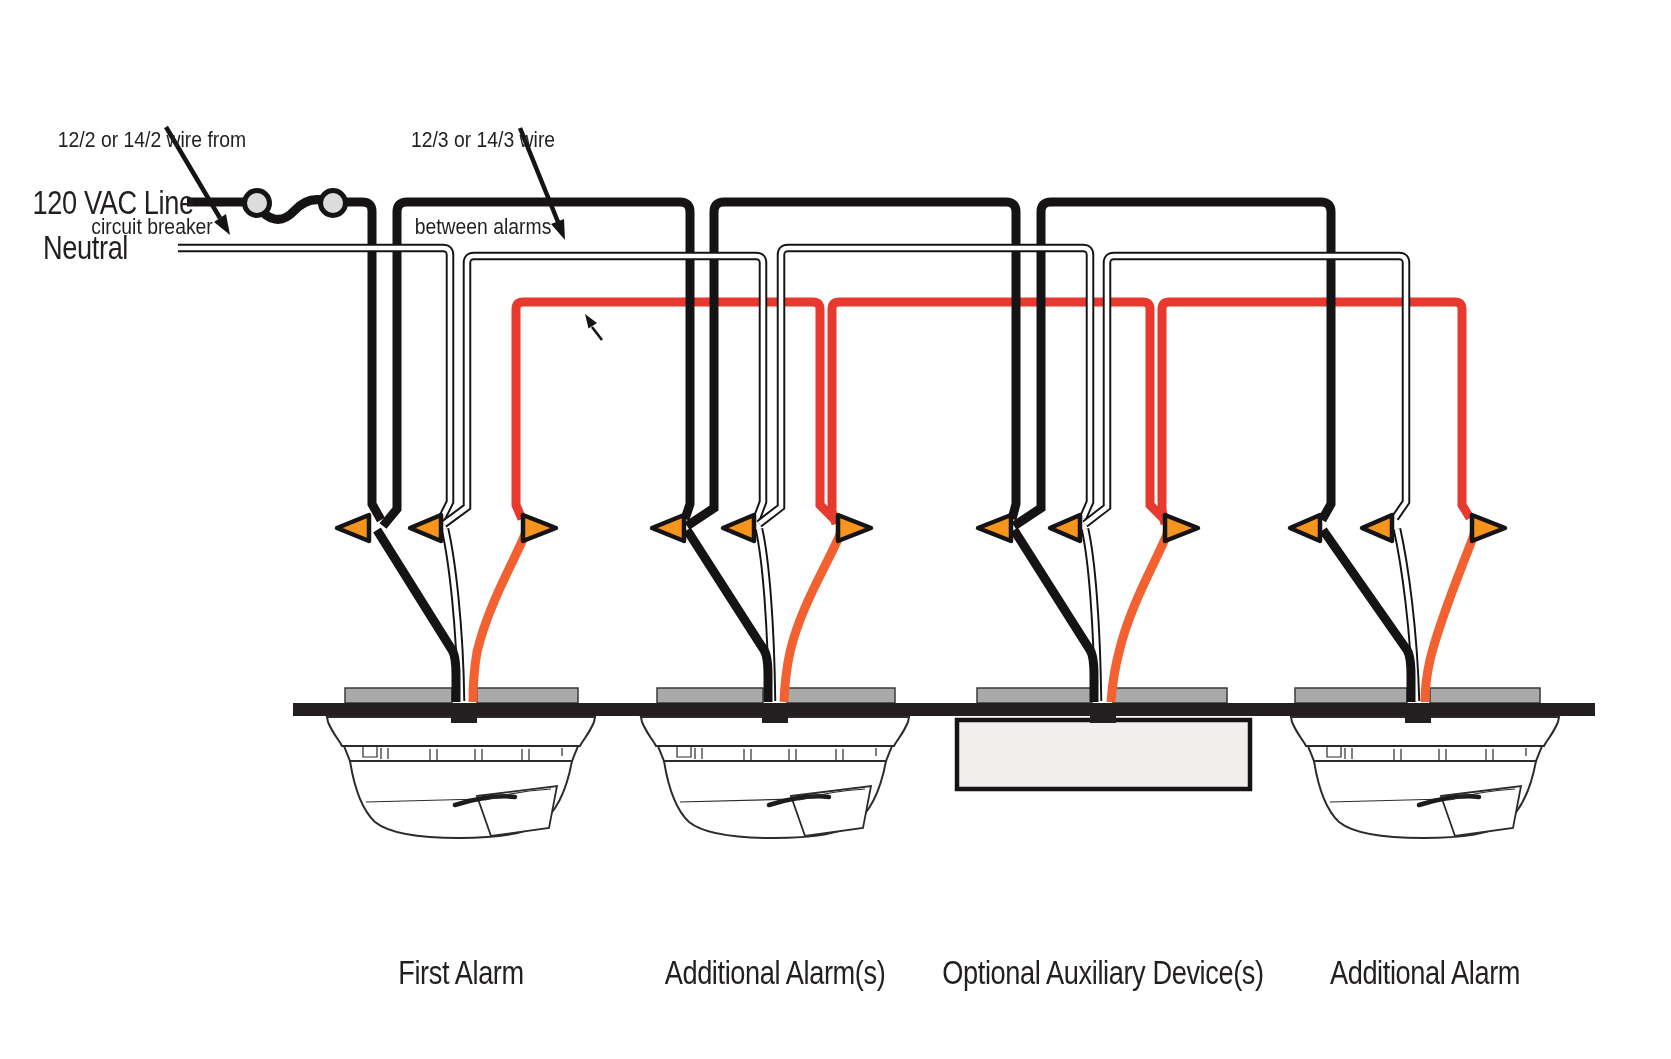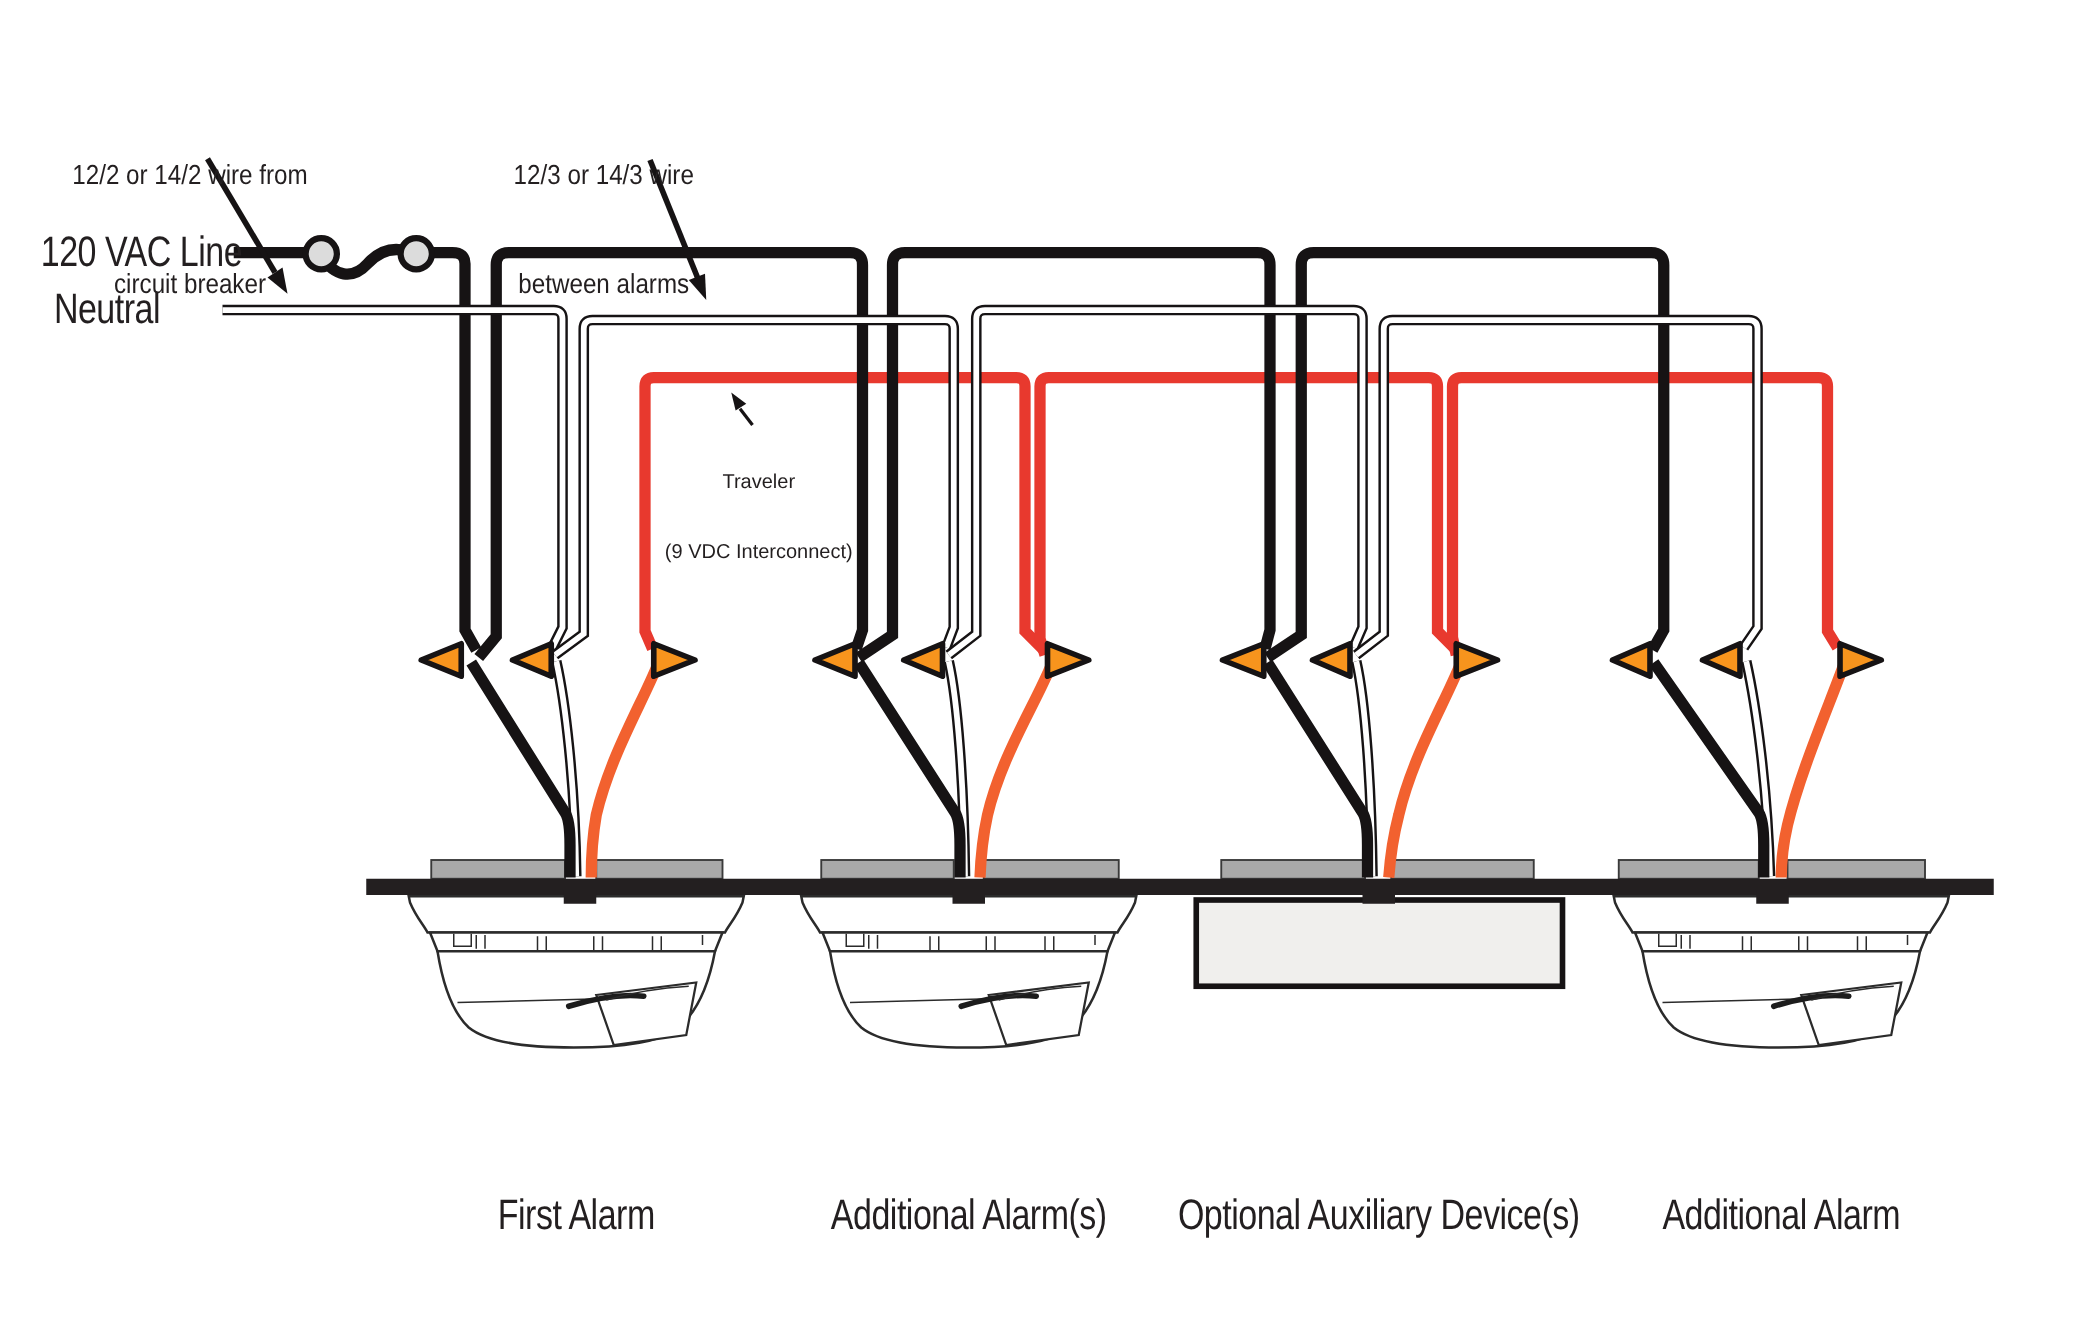--- a/index.html
+++ b/index.html
@@ -170,24 +170,20 @@
   <div class="txt annot annot1">
     <div>12/2 or 14/2 wire from</div>
     <div>circuit breaker</div>
   </div>
 
   <div class="txt annot annot2">
     <div>12/3 or 14/3 wire</div>
     <div>between alarms</div>
   </div>
 
-  <div class="txt trav-note">
-    <div>Traveler</div>
-    <div>(9 VDC Interconnect)</div>
-  </div>
 
   <div class="txt devlabel" style="left:251px;">
     <div>First Alarm</div>
     
     <div></div>
   </div>
   <div class="txt devlabel" style="left:565px;">
     <div>Additional Alarm(s)</div>
     
     <div></div>

